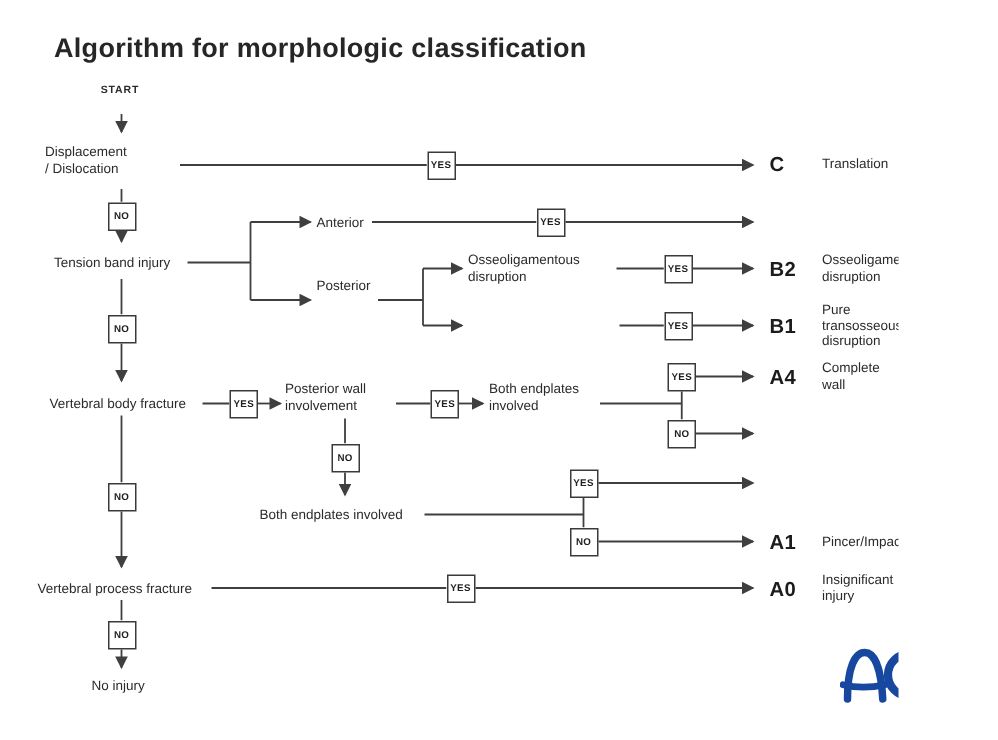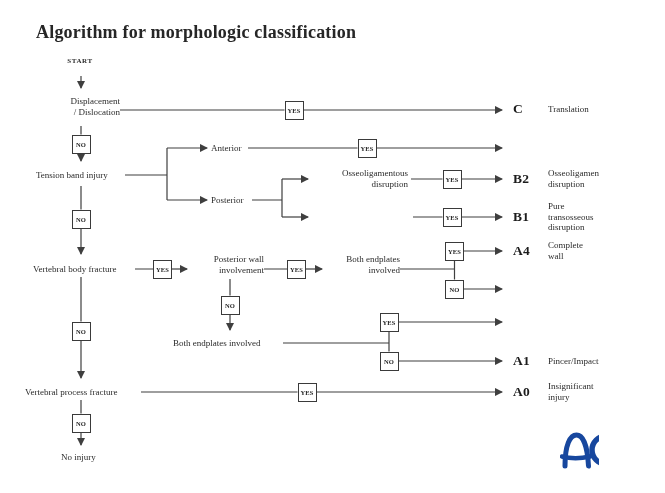--- a/index.html
+++ b/index.html
@@ -1,33 +1,33 @@
 <!DOCTYPE html>
 <html><head>
 <meta charset="utf-8">
 <style>
   html,body{margin:0;padding:0;background:#ffffff;}
   .stage{
     position:relative;width:599px;height:493px;background:#ffffff;
-    font-family:Liberation Serif, serif;overflow:hidden;
+    font-family:Liberation Sans, sans-serif;overflow:hidden;
   }
   .title{
     position:absolute;left:36px;top:22px;font-size:18px;font-weight:600;
     color:#262626;letter-spacing:.2px;margin:0;
   }
   .connectors{position:absolute;left:0;top:0;z-index:1;}
   .start{
     position:absolute;left:58px;top:57px;width:44px;text-align:center;
     font-size:7px;font-weight:700;letter-spacing:.6px;color:#2b2b2b;z-index:2;
   }
   .node{
     position:absolute;font-size:9px;line-height:1.22;color:#2b2b2b;
     white-space:pre-line;z-index:2;
   }
-  .center{text-align:right;}
+  .center{text-align:left;}
   .tag{
     position:absolute;width:19px;height:19px;box-sizing:border-box;
     background:#fff;border:1.5px solid #3a3a3a;display:flex;align-items:center;
     justify-content:center;font-size:6.5px;font-weight:700;letter-spacing:.2px;
     color:#1f1f1f;z-index:3;
   }
   .result{
     position:absolute;left:513px;height:24px;display:flex;align-items:center;
     gap:11px;z-index:2;
   }
@@ -94,21 +94,21 @@
       <path marker-end="url(#arrow)" d="M81 432.5 V445"></path>
     </g>
   </svg>
 
   <div class="start">START</div>
 
   <div class="node center" style="left:30px;top:96px;width:90px">Displacement
 / Dislocation</div>
   <div class="node" style="left:36px;top:170px">Tension band injury</div>
   <div class="node" style="left:211px;top:143px">Anterior</div>
-  <div class="node" style="left:211px;top:195px">Posterior</div>
+  <div class="node" style="left:211px;top:185px">Posterior</div>
   <div class="node center" style="left:312px;top:168px;width:96px">Osseoligamentous
 disruption</div>
   <div class="node" style="left:33px;top:264px">Vertebral body fracture</div>
   <div class="node center" style="left:326px;top:254px;width:74px">Both endplates
 involved</div>
   <div class="node center" style="left:190px;top:254px;width:74px">Posterior wall
 involvement</div>
   <div class="node" style="left:173px;top:338px">Both endplates involved</div>
   <div class="node" style="left:25px;top:387px">Vertebral process fracture</div>
   <div class="node" style="left:61px;top:452px">No injury</div>

